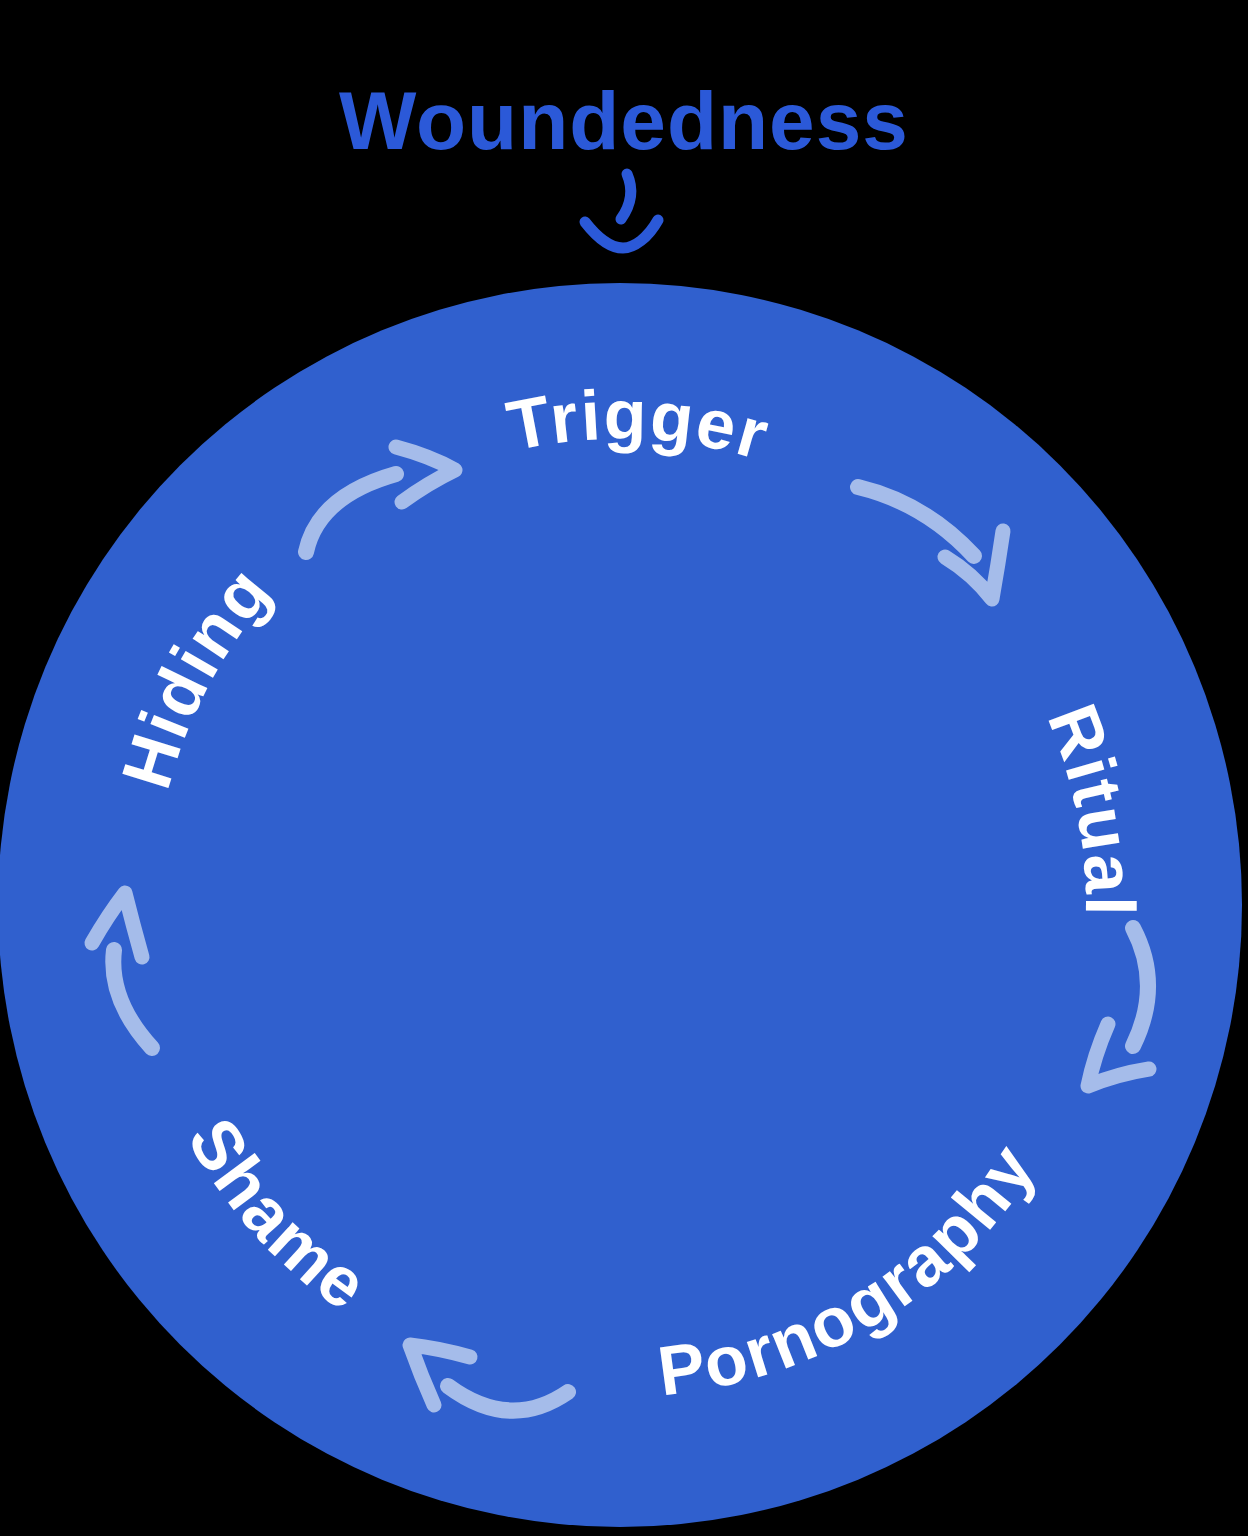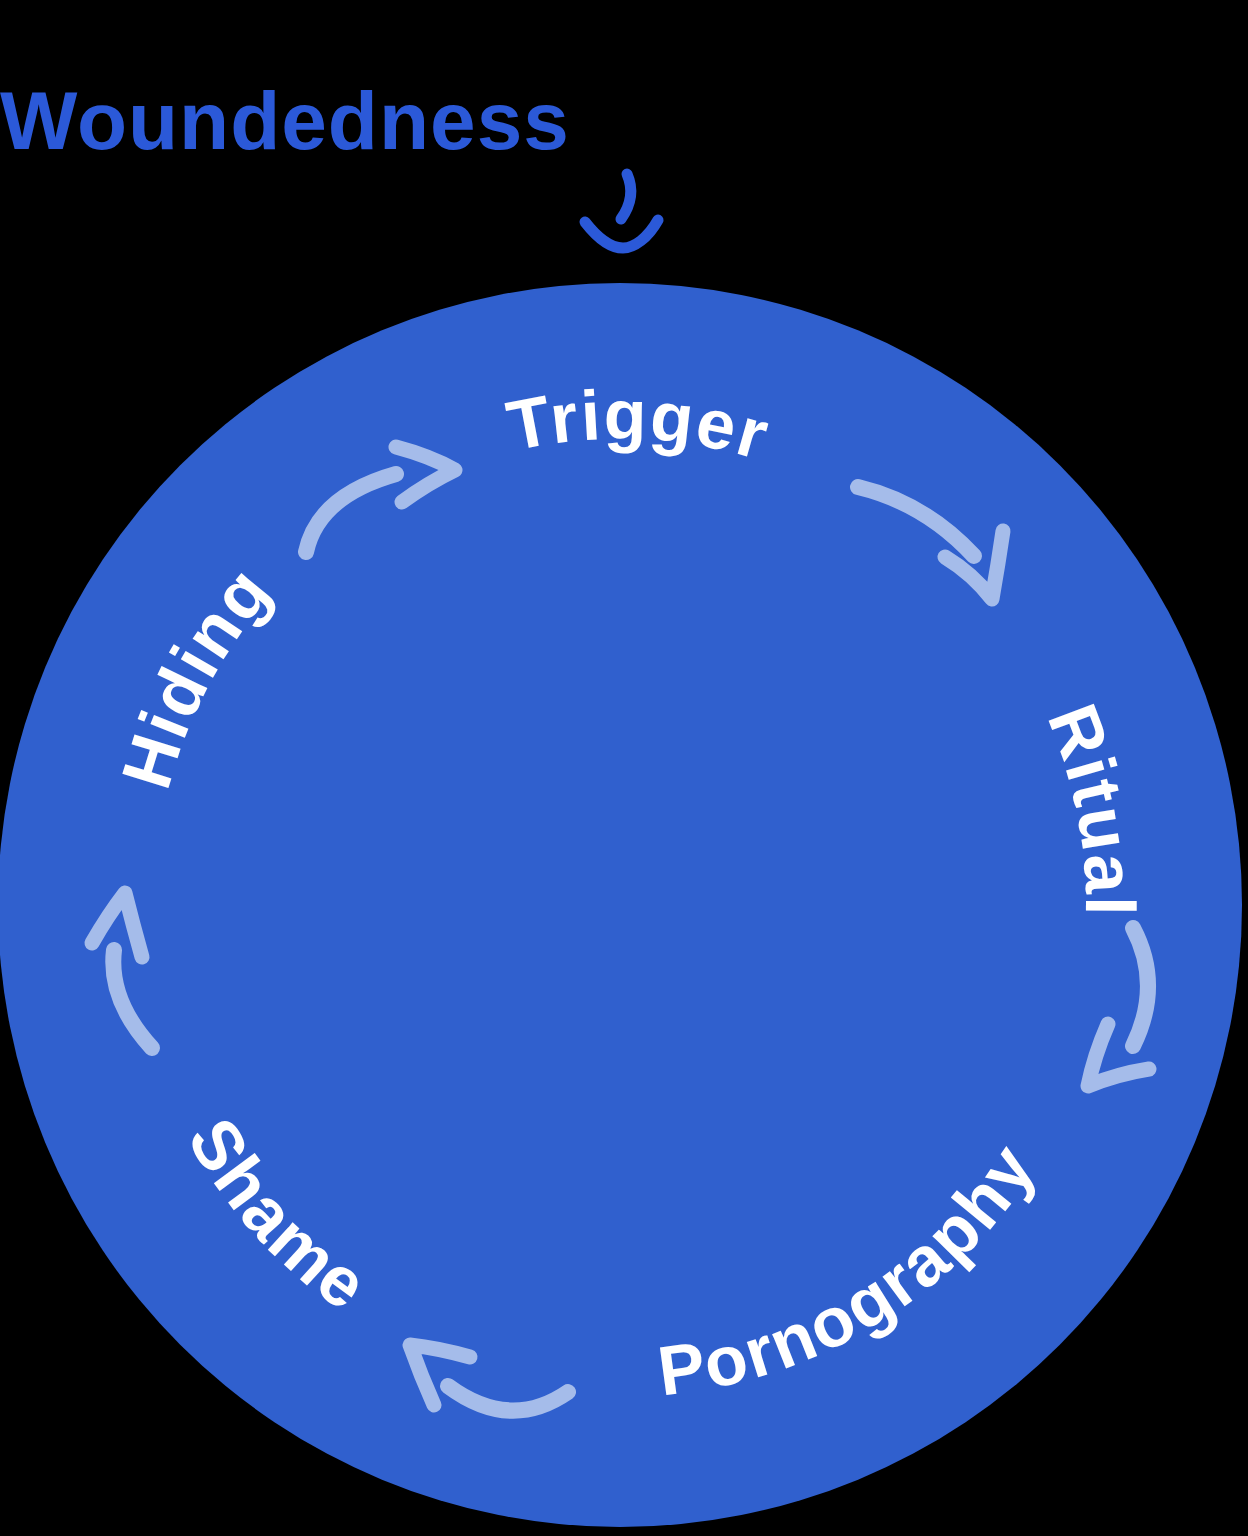--- a/index.html
+++ b/index.html
@@ -14,21 +14,21 @@
   .stage {
     position: relative;
     width: 1248px;
     height: 1536px;
   }
   .title {
     position: absolute;
     top: 74px;
     left: 0;
     width: 1248px;
-    text-align: left;
+    text-align: center;
     font-size: 82px;
     font-weight: bold;
     letter-spacing: 1px;
     color: #2b59d8;
   }
   svg.diagram {
     position: absolute;
     top: 0;
     left: 0;
   }

